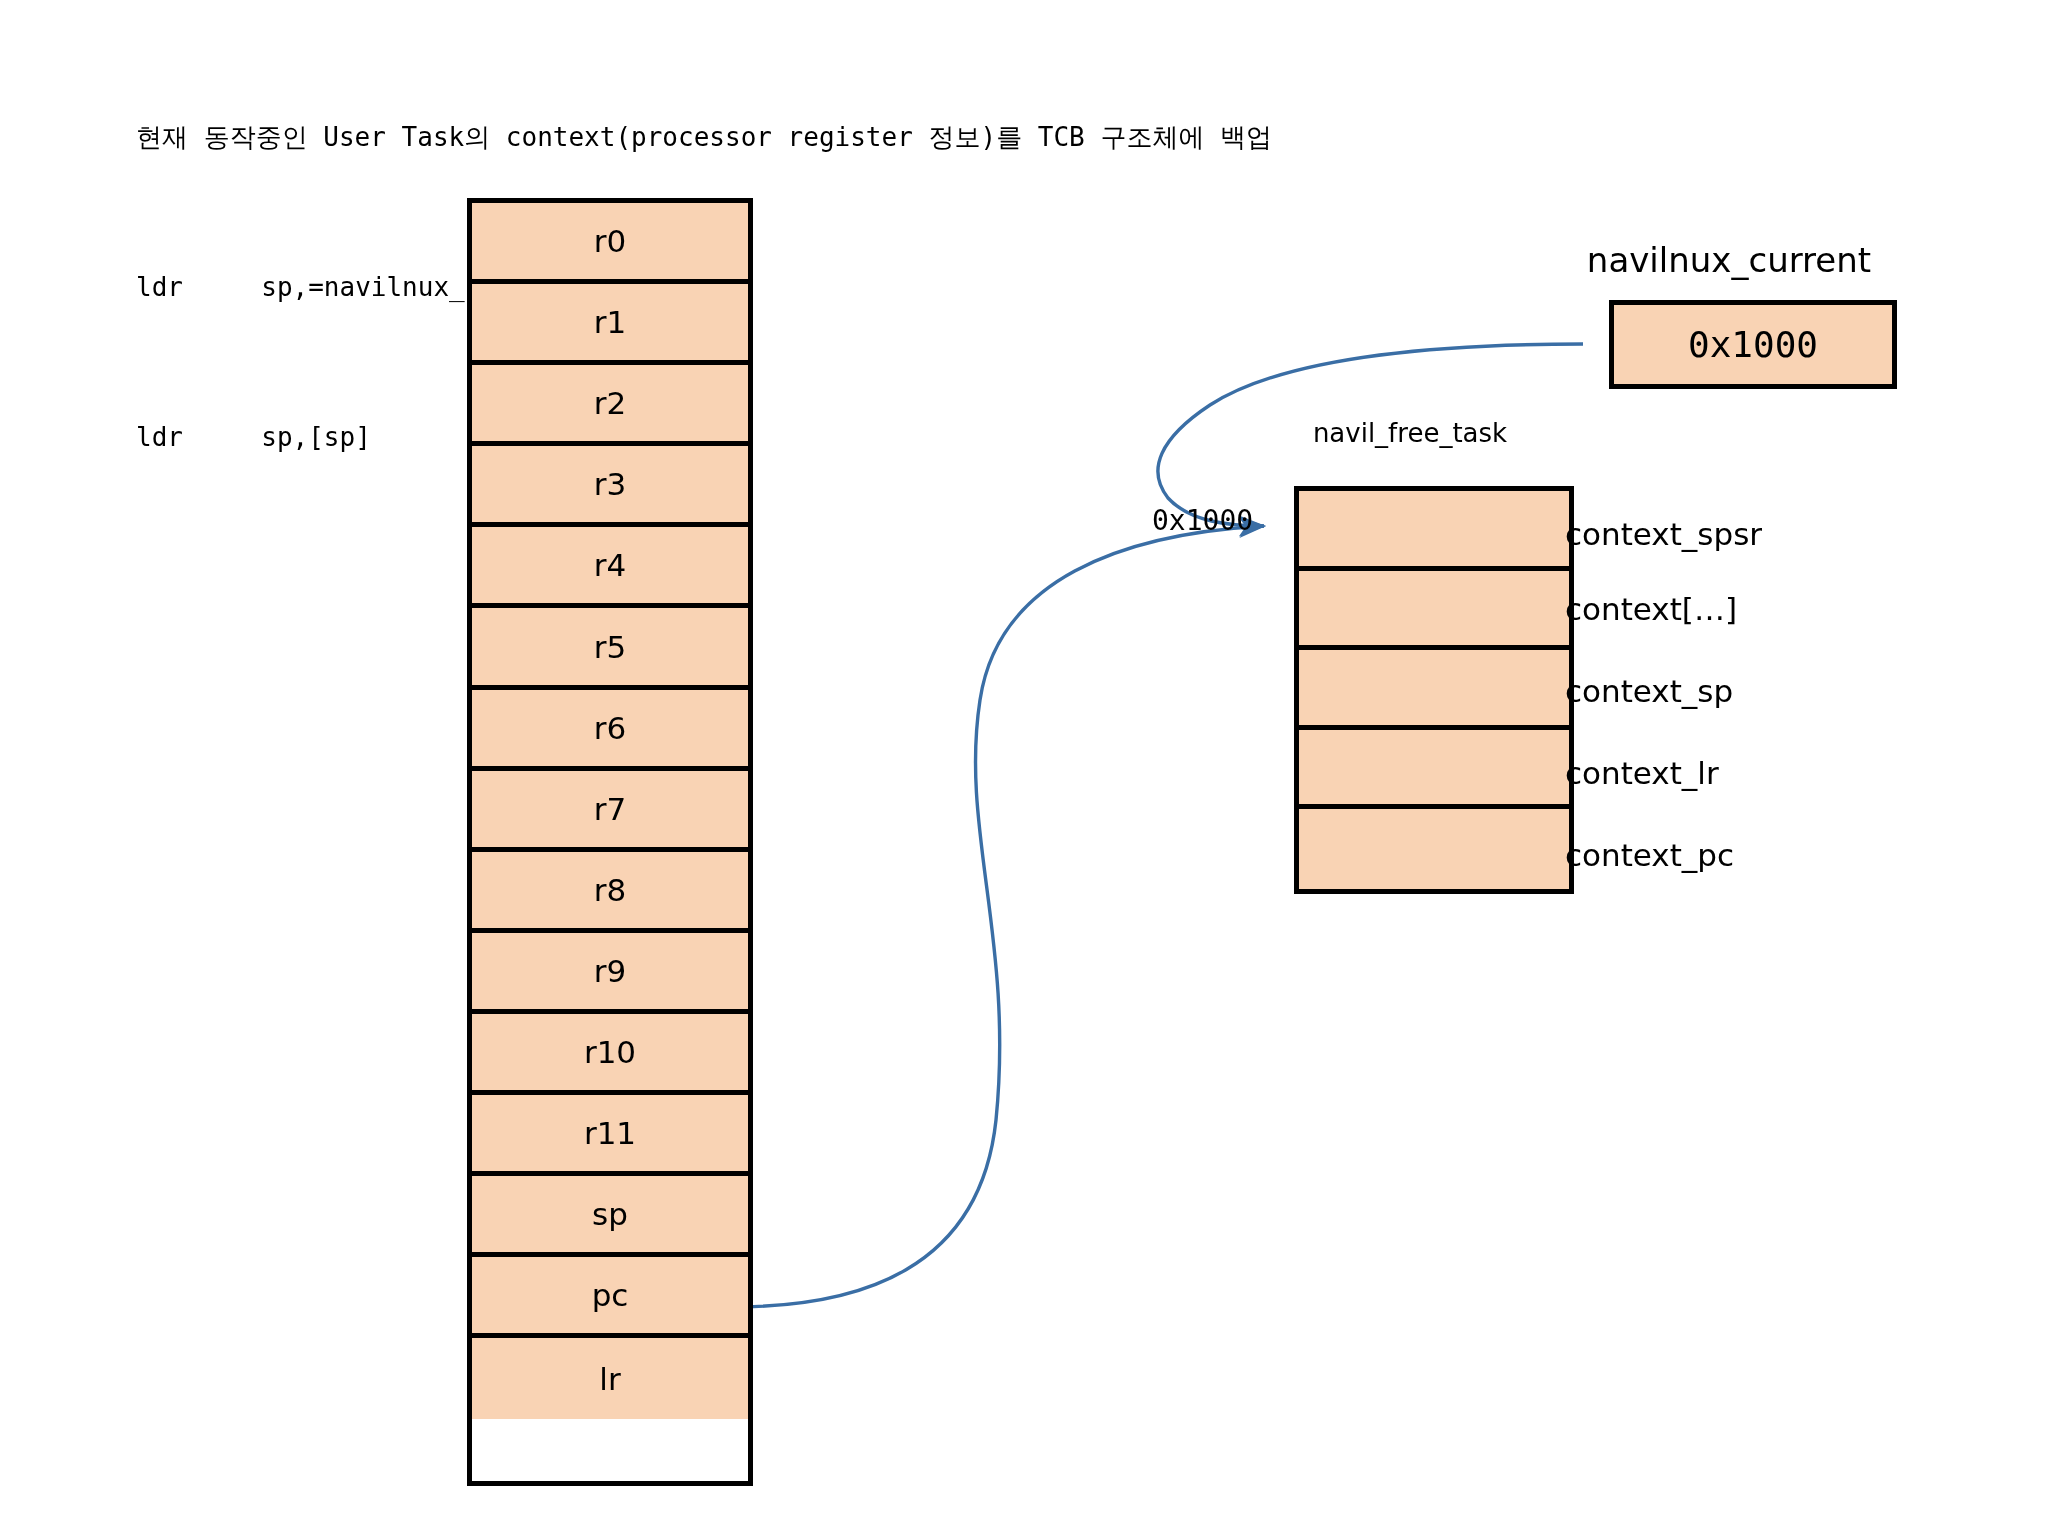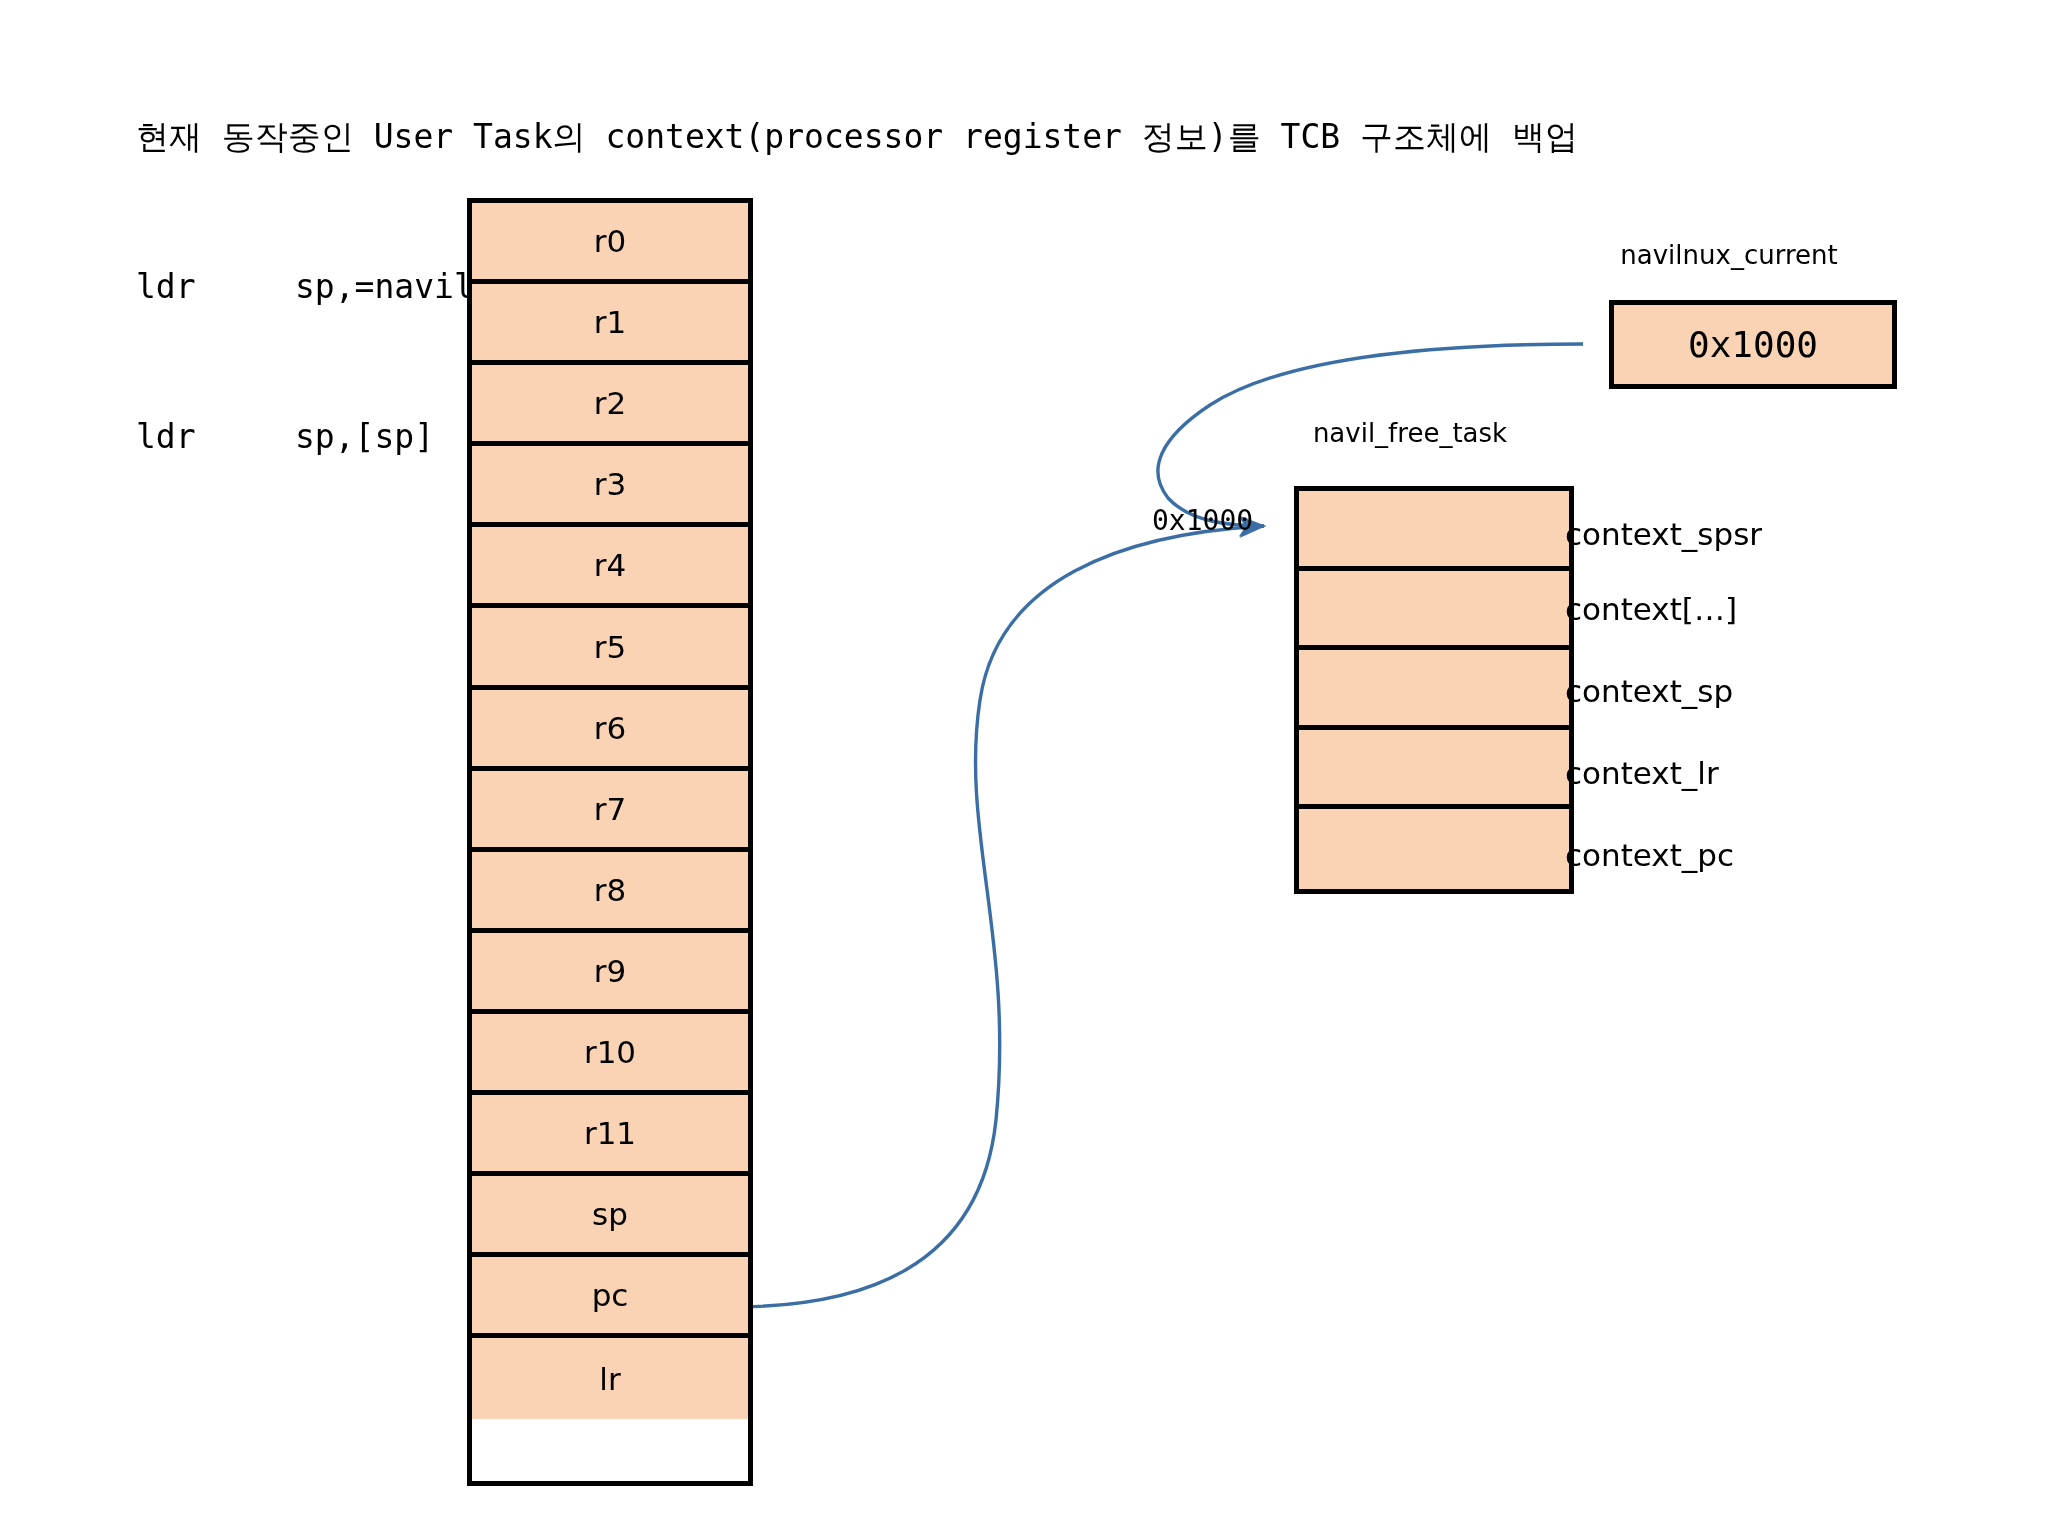--- a/index.html
+++ b/index.html
@@ -15,21 +15,21 @@
     font-family: "DejaVu Sans", sans-serif;
   }
 
   
   #header-text {
     position: absolute;
     left: 136px;
     top: 12px;
     width: 1800px;
     font-family: "DejaVu Sans Mono", "Liberation Mono", monospace;
-    font-size: 33px;
+    font-size: 26px;
     line-height: 50px;
     color: #000000;
     white-space: pre;
     letter-spacing: 0px;
   }
   #header-text .line { display: block; }
 
   
   .mem-box {
     position: absolute;
@@ -74,21 +74,21 @@
     height: 100%;
     font-family: "DejaVu Sans Mono", "Liberation Mono", monospace;
     font-size: 36px;
   }
   #navilnux-current-label {
     position: absolute;
     left: 1585px;
     top: 240px;
     width: 288px;
     text-align: center;
-    font-size: 26px;
+    font-size: 34px;
     color: #000000;
   }
 
   
   #navil-free-task-box {
     left: 1270px;
     top: 486px;
     width: 280px;
     height: 408px;
   }

